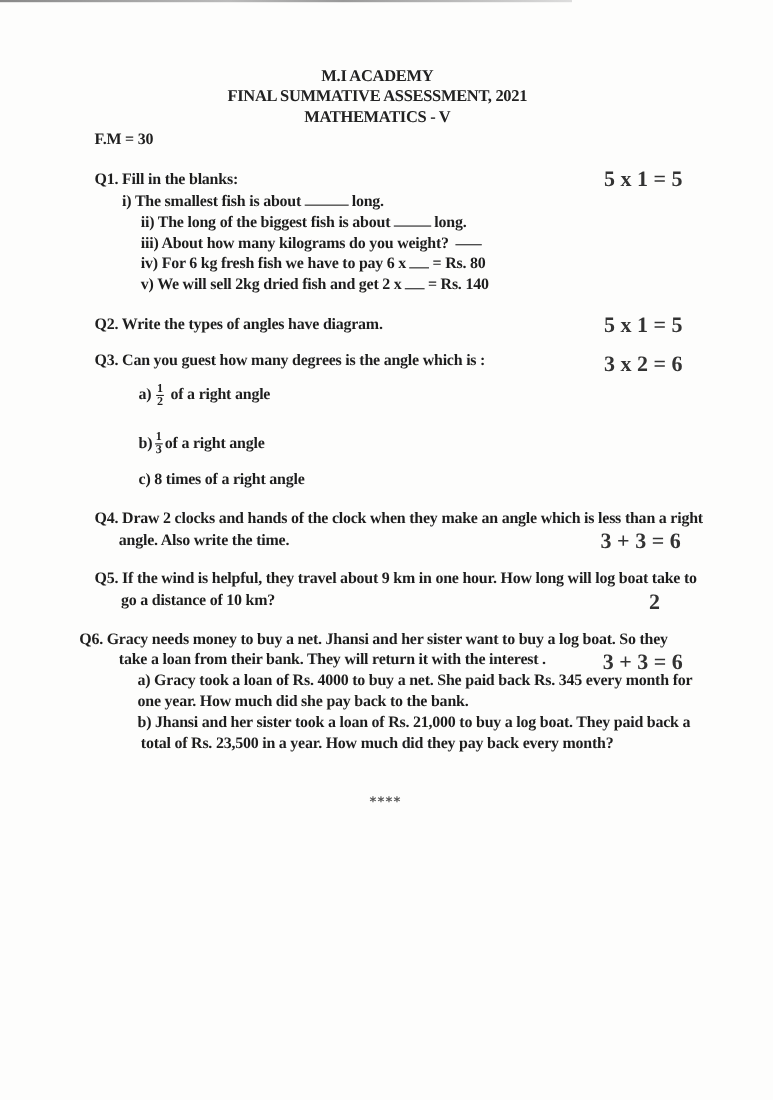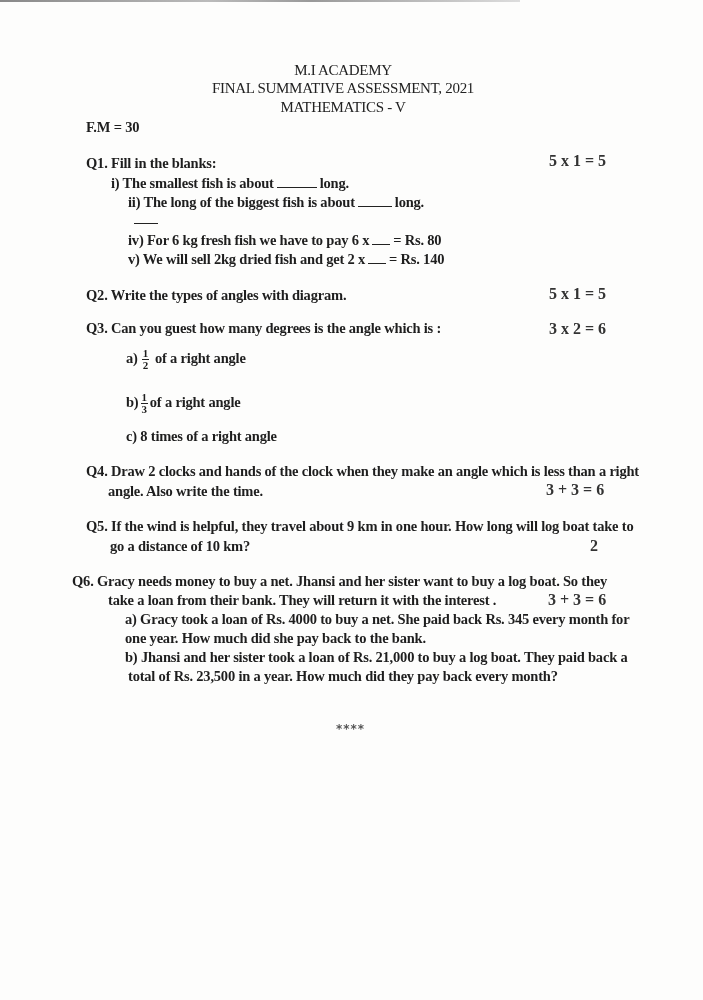--- a/index.html
+++ b/index.html
@@ -2,23 +2,23 @@
 <html><head>
 <meta charset="utf-8">
 <style>
   html, body { margin: 0; padding: 0; }
   body {
     width: 703px; height: 1000px; background: #fdfdfc; position: relative; overflow: hidden;
     font-family: "Liberation Serif", "DejaVu Serif", serif; color: #1e1e1e;
   }
   .topstrip { position: absolute; left: 0; top: 0; width: 520px; height: 2px; background: linear-gradient(90deg,#888,#bbb 40%,#999 60%,#ddd); }
   .abs { position: absolute; white-space: nowrap; font-weight: bold; }
-  .hdr { font-weight: normal; font-size: 15px; text-align: center; left: 0; width: 686px; letter-spacing: -0.3px; color: #222; }
+  .hdr { font-weight: bold; font-size: 15px; text-align: center; left: 0; width: 686px; letter-spacing: -0.3px; color: #222; }
   .t { font-size: 14.5px; letter-spacing: -0.2px; }
-  .marks { font-size: 16px; color: #333; }
+  .marks { font-size: 20px; color: #333; }
   .blank { display: inline-block; border-bottom: 1px solid #222; height: 1px; vertical-align: baseline; margin: 0 3px; }
   .frac { display: inline-block; vertical-align: middle; text-align: center; font-size: 11px; line-height: 11px; margin: 0 6px 0 4px; }
   .frac .num { display: block; border-bottom: 1px solid #222; padding: 0 1px; }
   .frac .den { display: block; }
   .stars { font-size: 12px; letter-spacing: 1px; color: #555; font-family: "DejaVu Sans", sans-serif; }
 </style>
 </head>
 <body>
 
 <div class="topstrip"></div>
@@ -32,30 +32,30 @@
 <div class="abs t" style="left:86px; top:155px;">Q1. Fill in the blanks:</div>
 <div class="abs marks" style="left:549px; top:152px;">5 x 1 = 5</div>
 
 <div class="abs t" style="left:111px; top:175px;">
   <span>i) The smallest fish is about</span><span class="blank" style="width:40px;"></span><span>long.</span>
 </div>
 <div class="abs t" style="left:128px; top:194px;">
   <span>ii) The long of the biggest fish is about</span><span class="blank" style="width:34px;"></span><span>long.</span>
 </div>
 <div class="abs t" style="left:128px; top:213px;">
-  <span class="blank" style="width:24px; margin-left:6px; vertical-align:middle;"></span>
+  <span>iii) About how many kilograms do you weight?</span><span class="blank" style="width:24px; margin-left:6px; vertical-align:middle;"></span>
 </div>
 <div class="abs t" style="left:128px; top:232px;">
   <span>iv) For 6 kg fresh fish we have to pay 6 x</span><span class="blank" style="width:18px;"></span><span>= Rs. 80</span>
 </div>
 <div class="abs t" style="left:128px; top:251px;">
   <span>v) We will sell 2kg dried fish and get 2 x</span><span class="blank" style="width:18px;"></span><span>= Rs. 140</span>
 </div>
 
-<div class="abs t" style="left:86px; top:287px;">Q2. Write the types of angles with diagram.</div>
+<div class="abs t" style="left:86px; top:287px;">Q2. Write the types of angles have diagram.</div>
 <div class="abs marks" style="left:549px; top:285px;">5 x 1 = 5</div>
 
 <div class="abs t" style="left:86px; top:320px;">Q3. Can you guest how many degrees is the angle which is :</div>
 <div class="abs marks" style="left:549px; top:320px;">3 x 2 = 6</div>
 
 <div class="abs t" style="left:126px; top:348px;">
   <span>a)</span><span class="frac"><span class="num">1</span><span class="den">2</span></span><span>of a right angle</span>
 </div>
 <div class="abs t" style="left:126px; top:392px;">
   <span>b)</span><span class="frac" style="margin-left:2px;margin-right:2px;"><span class="num">1</span><span class="den">3</span></span><span>of a right angle</span>

